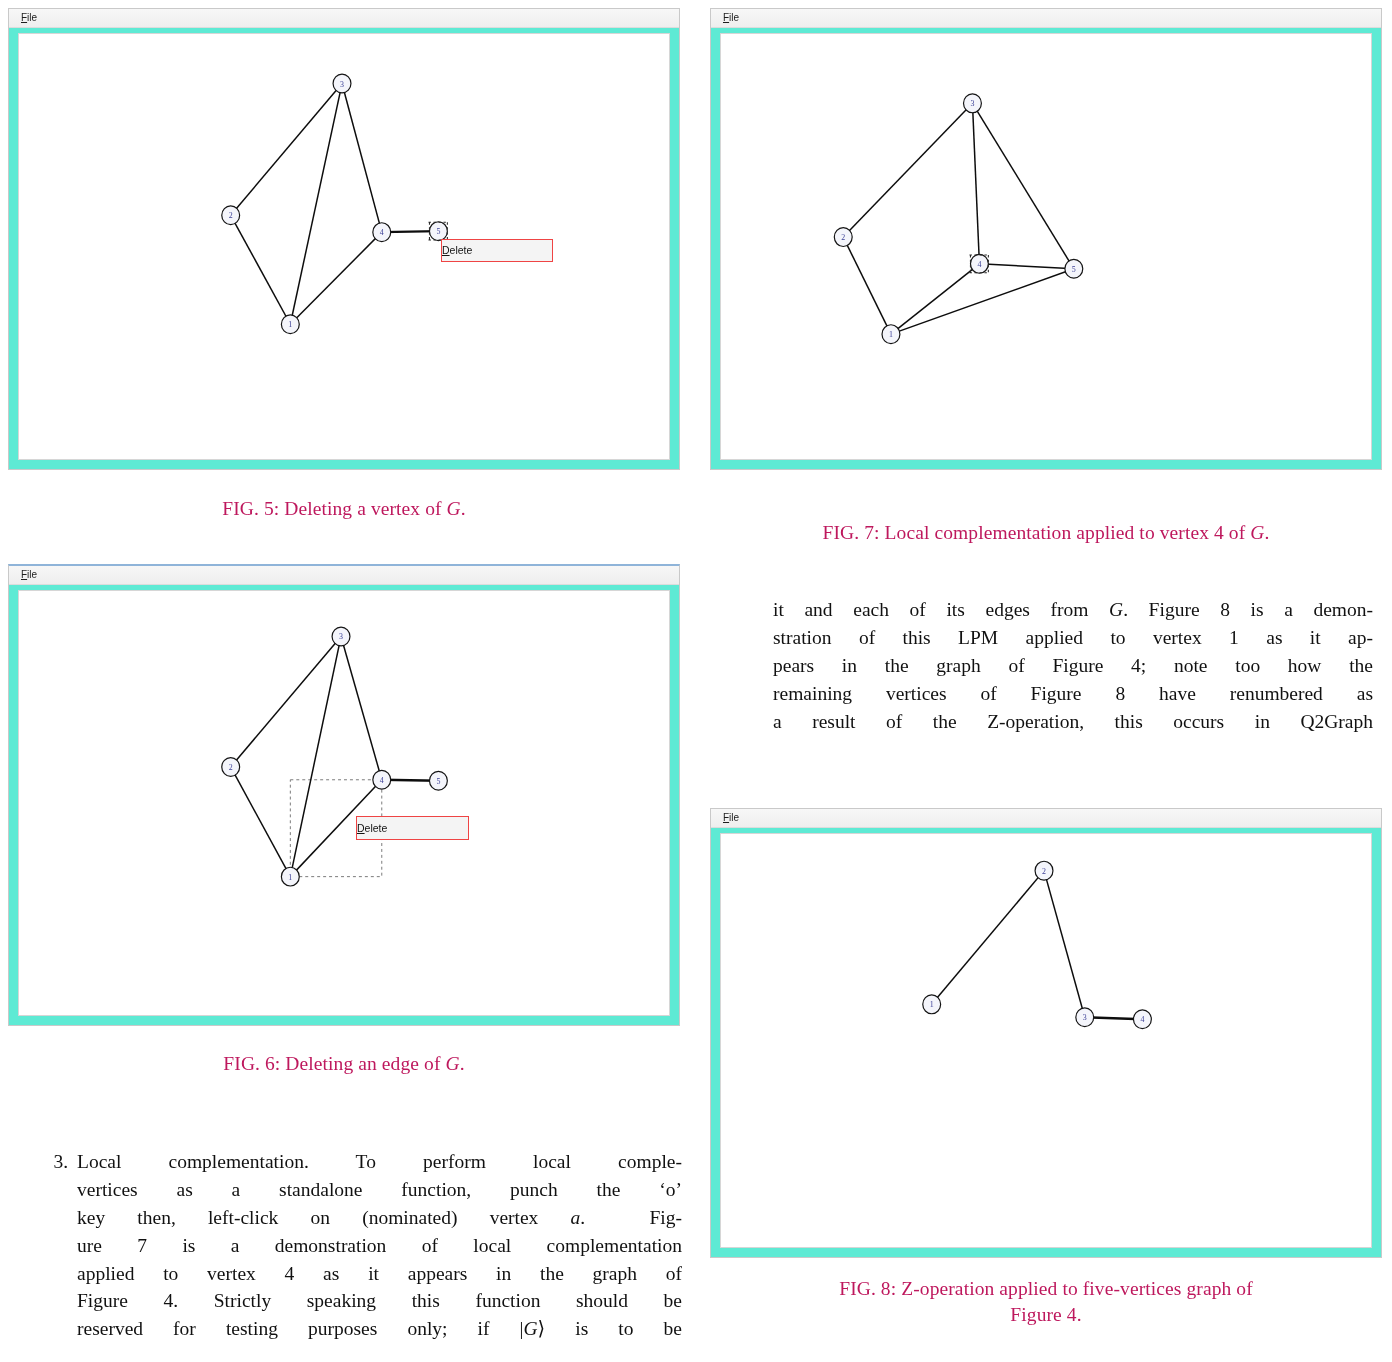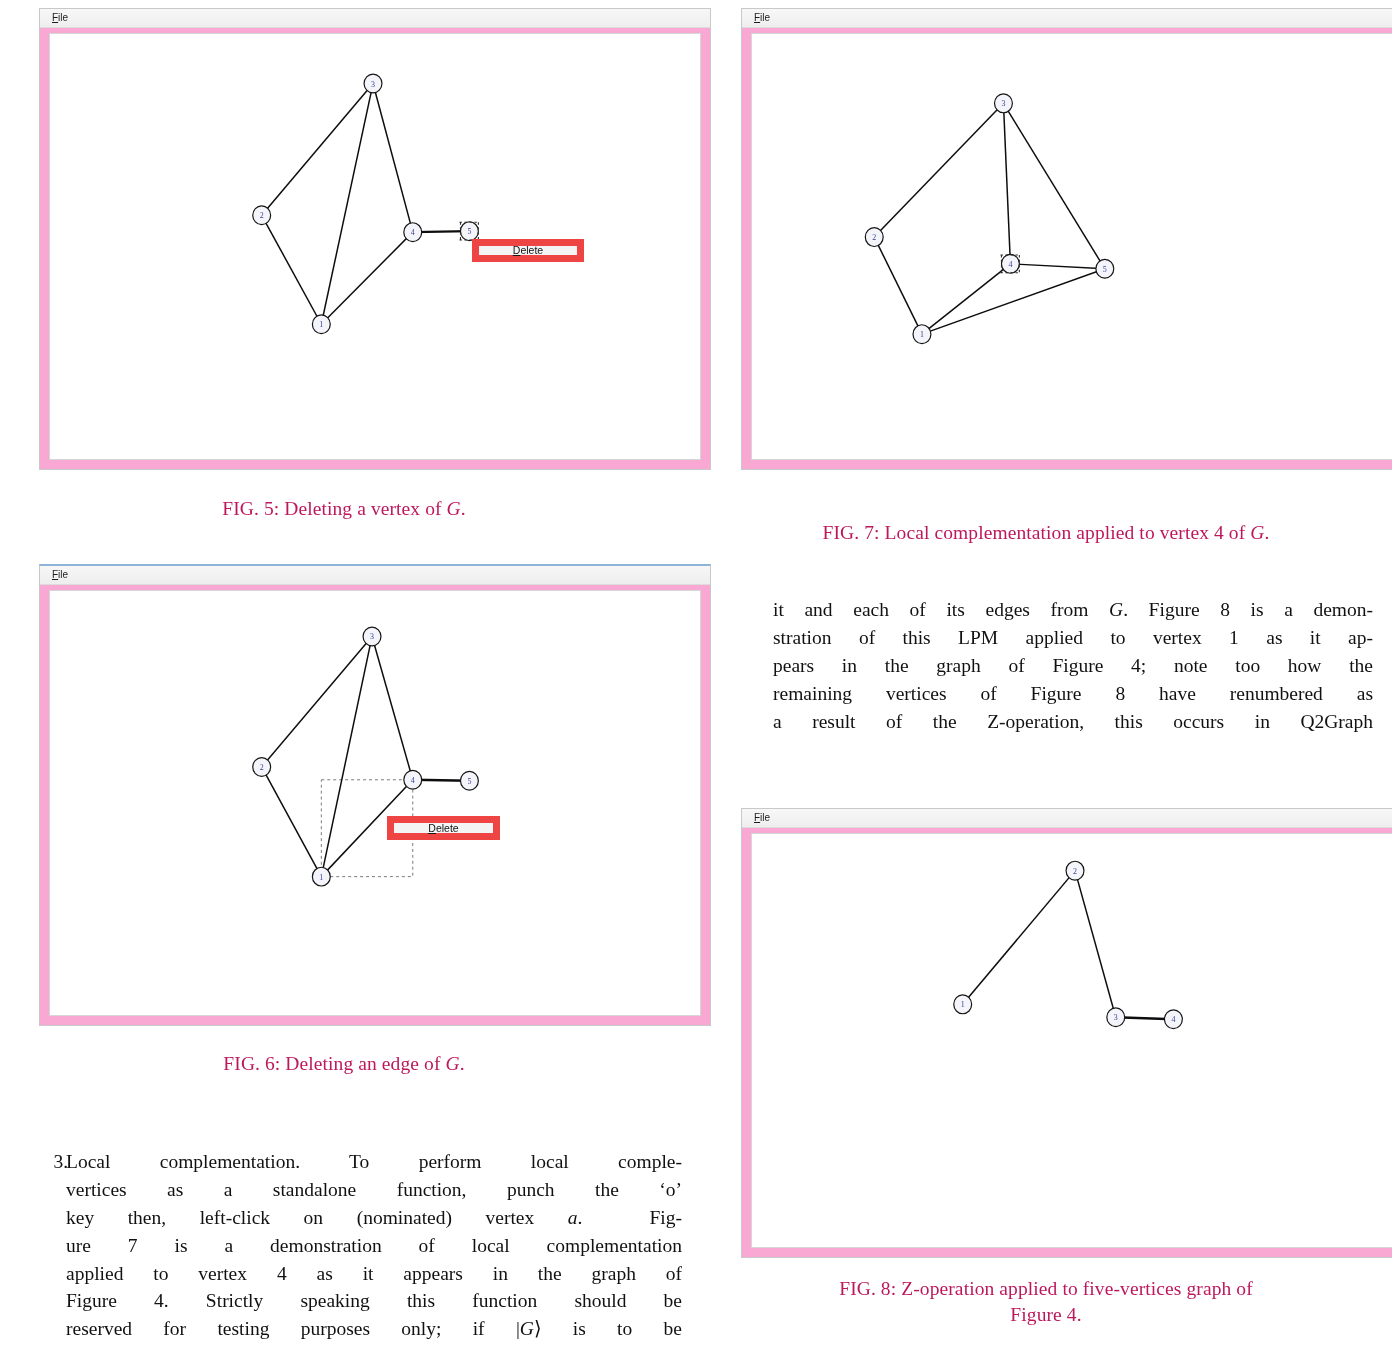--- a/index.html
+++ b/index.html
@@ -11,25 +11,24 @@
     width: 1392px;
     height: 1362px;
     position: relative;
     font-family: "Liberation Serif", "DejaVu Serif", serif;
     overflow: hidden;
   }
 
   
   .app-window {
     position: absolute;
-    background: #f9a8d4;
+    background: #5eead4;
     border: 1px solid #c9c9c9;
     box-sizing: border-box;
     font-family: "Liberation Sans", "DejaVu Sans", sans-serif;
-    margin-left: 31px;
   }
   .app-window.topline {
     border-top: 2px solid #8fb4d9;
   }
   .menubar {
     height: 19px;
     background: linear-gradient(to bottom, #f7f7f7 0%, #eeeeee 100%);
     border-bottom: 1px solid #dcdcdc;
     display: flex;
     align-items: center;
@@ -97,25 +96,24 @@
     stroke: #2b2b2b;
     stroke-width: 1.1;
     fill: none;
     stroke-dasharray: 2.5 2.5;
   }
 
   
   .popup-menu {
     position: absolute;
     background: #f4f4f4;
-    border: 7px solid #ef4444;
+    border: 1px solid #ef4444;
     box-sizing: border-box;
     display: flex;
     align-items: center;
-    justify-content: center;
     font-family: "Liberation Sans", "DejaVu Sans", sans-serif;
   }
   .popup-menu .popup-label {
     font-size: 10.5px;
     color: #131313;
     line-height: 1;
   }
   .popup-menu .popup-label .mnem {
     text-decoration: underline;
   }
@@ -153,21 +151,21 @@
     line-height: 1.43;
   }
   .listitem .marker {
     position: absolute;
     left: 0;
     top: 0;
     width: 34px;
     text-align: right;
   }
   .listitem .itembody {
-    margin-left: 32px;
+    margin-left: 43px;
     text-align: justify;
     text-align-last: justify;
   }
   .listitem .it { font-style: italic; }
   .nowrapline { white-space: nowrap; }
 </style>
 </head>
 <body>
 
 <div class="app-window" style="left:8px; top:8px; width:672px; height:462px;">

